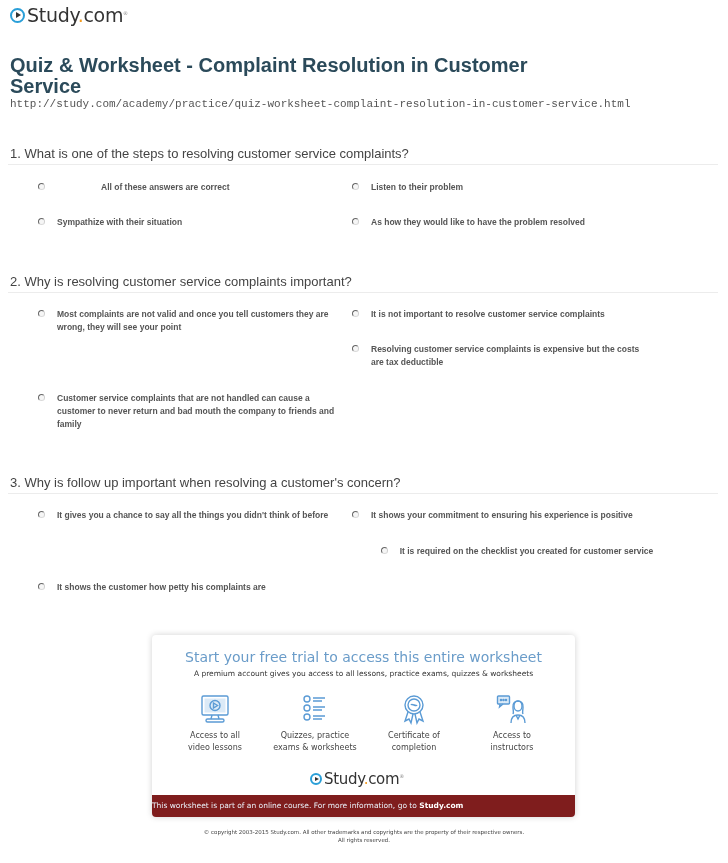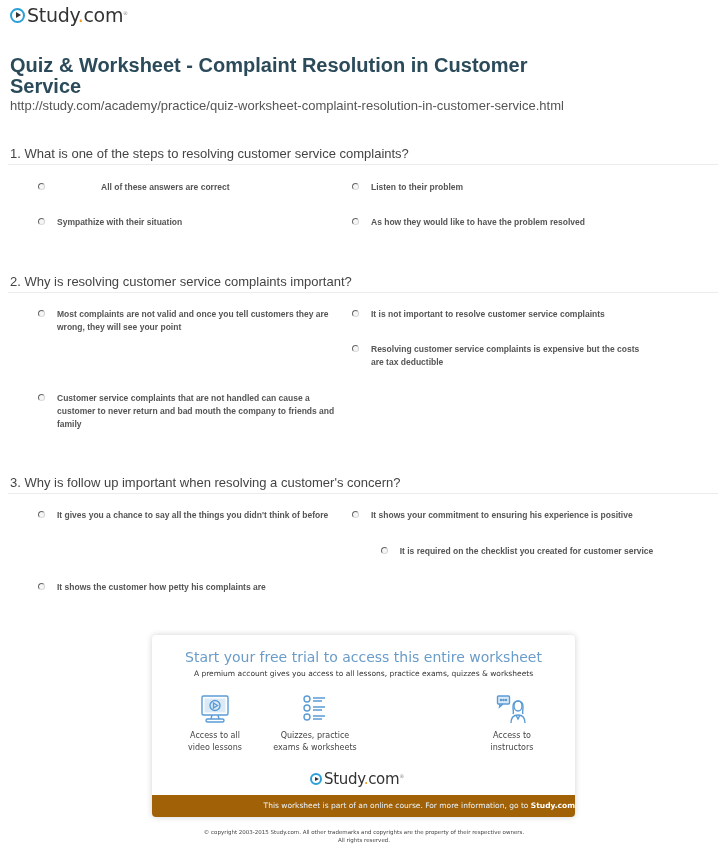--- a/index.html
+++ b/index.html
@@ -9,21 +9,21 @@
   .logo { position: absolute; display: flex; align-items: center; }
   .logo .logo-mark { width: 15px; height: 15px; border-radius: 50%; border: 2.5px solid #2a9fd8; position: relative; margin-right: 2px; }
   .logo .logo-mark::after { content: ""; position: absolute; left: 4px; top: 2.5px; width: 0; height: 0; border-left: 5px solid #333; border-top: 3px solid transparent; border-bottom: 3px solid transparent; }
   .logo .logo-text { font-family: "DejaVu Sans", sans-serif; font-size: 19px; color: #333; letter-spacing: -0.3px; }
   .logo .logo-dot { color: #f29a1e; }
   .logo .logo-tm { font-size: 5px; color: #888; vertical-align: super; }
 
   #top-logo { left: 10px; top: 4px; }
 
   .page-title { position: absolute; left: 10px; top: 55px; width: 560px; font-size: 20px; font-weight: bold; color: #2b4a5a; line-height: 21px; }
-  .page-url { position: absolute; left: 10px; top: 98px; font-size: 13px; color: #555; }
+  .page-url { position: absolute; left: 10px; top: 98px; font-size: 11px; color: #555; font-family: Liberation Mono, monospace; }
 
   .question { position: absolute; left: 0; width: 728px; }
   .q-text { position: absolute; left: 10px; font-size: 13px; color: #444; }
   .q-rule { position: absolute; left: 8px; width: 710px; height: 1px; background: #ececec; }
 
   .answer { position: absolute; display: flex; align-items: flex-start; }
   .radio { width: 7px; height: 7px; border-radius: 50%; border: 1.5px solid #666; border-right-color: #cfcfcf; border-bottom-color: #d9d9d9; margin-top: 2px; margin-right: 12px; flex-shrink: 0; background: #f6f6f6; }
   .a-text { font-size: 8.5px; font-weight: bold; color: #555; line-height: 13px; }
 
   .promo { position: absolute; left: 152px; top: 635px; width: 423px; height: 182px; background: #fff; border-radius: 4px; box-shadow: 0 0 6px rgba(0,0,0,0.18); overflow: hidden; padding-left: 48px; }
@@ -31,21 +31,21 @@
   .promo-sub { position: absolute; left: 0; top: 34px; width: 100%; text-align: center; font-family: "DejaVu Sans", sans-serif; font-size: 7.5px; color: #333; }
   .feature { position: absolute; top: 58px; width: 100px; text-align: center; }
   .feature svg { display: block; margin: 0 auto; }
   .feature-label { margin-top: 5px; font-family: "DejaVu Sans", sans-serif; font-size: 8px; color: #444; line-height: 12px; }
 
   #promo-logo { left: 158px; top: 135px; }
   #promo-logo .logo-text { font-size: 15px; }
   #promo-logo .logo-mark { width: 12px; height: 12px; border-width: 2px; }
   #promo-logo .logo-mark::after { left: 3px; top: 2px; border-left-width: 4px; border-top-width: 2.5px; border-bottom-width: 2.5px; }
 
-  .promo-banner { position: absolute; left: 0; bottom: 0; width: 100%; height: 22px; background: #a16207; color: #eaf2fa; font-family: "DejaVu Sans", sans-serif; font-size: 7.5px; text-align: right; line-height: 22px; }
+  .promo-banner { position: absolute; left: 0; bottom: 0; width: 100%; height: 22px; background: #7f1d1d; color: #eaf2fa; font-family: "DejaVu Sans", sans-serif; font-size: 7.5px; text-align: left; line-height: 22px; }
   .promo-banner b { color: #fff; }
 
   .copyright { position: absolute; left: 0; top: 828px; width: 728px; text-align: center; font-family: "DejaVu Sans", sans-serif; font-size: 5.5px; color: #444; line-height: 8px; }
 </style>
 </head>
 <body>
 
 <div class="logo" id="top-logo">
   <span class="logo-mark"></span>
   <span class="logo-text"><span>Study</span><span class="logo-dot">.</span><span>com</span><span class="logo-tm">®</span></span>
@@ -136,20 +136,30 @@
   <div class="feature" style="left:113px;text-align:center;">
     <svg width="32" height="32" viewBox="0 0 32 32" fill="none" stroke="#5b9bd5" stroke-width="1.4">
       <circle cx="8" cy="6" r="3"></circle>
       <circle cx="8" cy="15" r="3"></circle>
       <circle cx="8" cy="24" r="3"></circle>
       <path d="M14 5 H26 M14 8 H23 M14 14 H26 M14 17 H23 M14 23 H26 M14 26 H23"></path>
     </svg>
     <div class="feature-label"><span>Quizzes, practice</span><br><span>exams &amp; worksheets</span></div>
   </div>
 
+  <div class="feature" style="left:212px;">
+    <svg width="32" height="32" viewBox="0 0 32 32" fill="none" stroke="#5b9bd5" stroke-width="1.4">
+      <circle cx="16" cy="12" r="9"></circle>
+      <circle cx="16" cy="12" r="6"></circle>
+      <path d="M13 12 C14 10, 18 14, 19 12"></path>
+      <path d="M10 19 L7 28 L11 26 L13 30 L15 21"></path>
+      <path d="M22 19 L25 28 L21 26 L19 30 L17 21"></path>
+    </svg>
+    <div class="feature-label"><span>Certificate of</span><br><span>completion</span></div>
+  </div>
 
   <div class="feature" style="left:310px;">
     <svg width="32" height="32" viewBox="0 0 32 32" fill="none" stroke="#5b9bd5" stroke-width="1.4">
       <rect x="1.5" y="3" width="12" height="8" rx="1" fill="#dbeaf7"></rect>
       <path d="M4 11 L3.5 14 L7 11"></path>
       <circle cx="5" cy="7" r="0.6" fill="#5b9bd5"></circle>
       <circle cx="7.5" cy="7" r="0.6" fill="#5b9bd5"></circle>
       <circle cx="10" cy="7" r="0.6" fill="#5b9bd5"></circle>
       <path d="M17 14 C16 6, 28 6, 27 14 C27 18, 26 19, 27 21"></path>
       <path d="M17 14 C17 18, 18 19, 17 21"></path>

